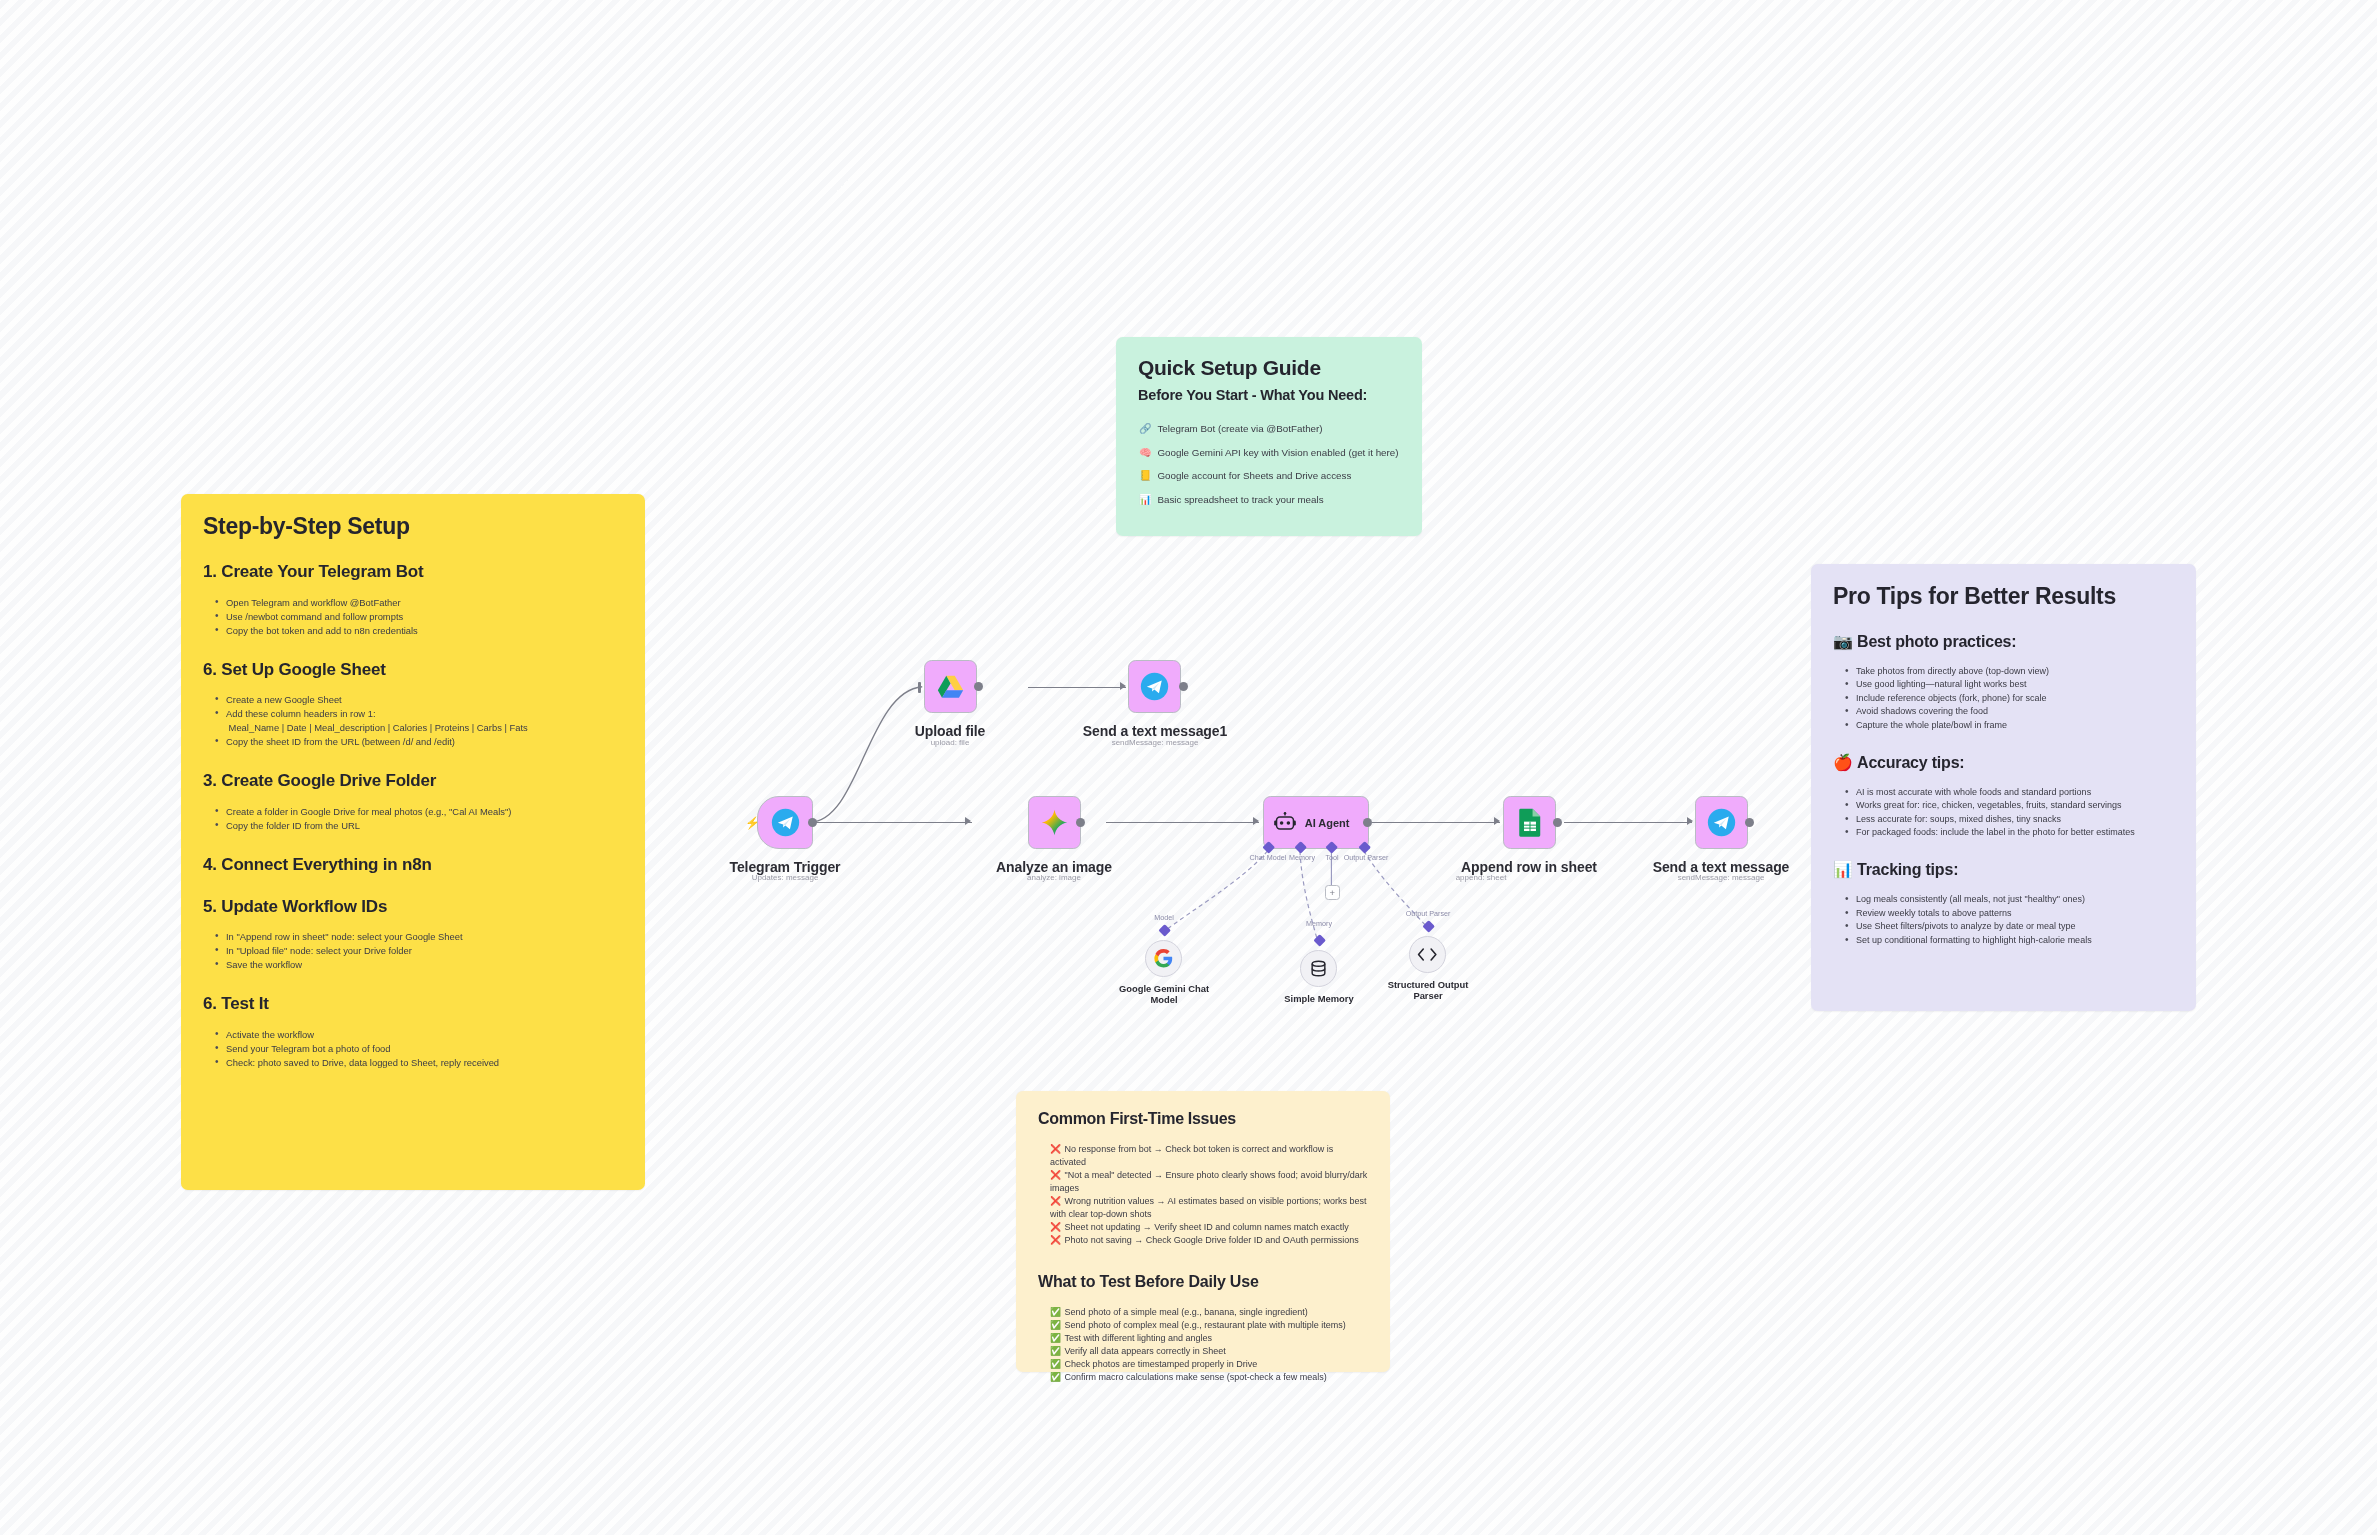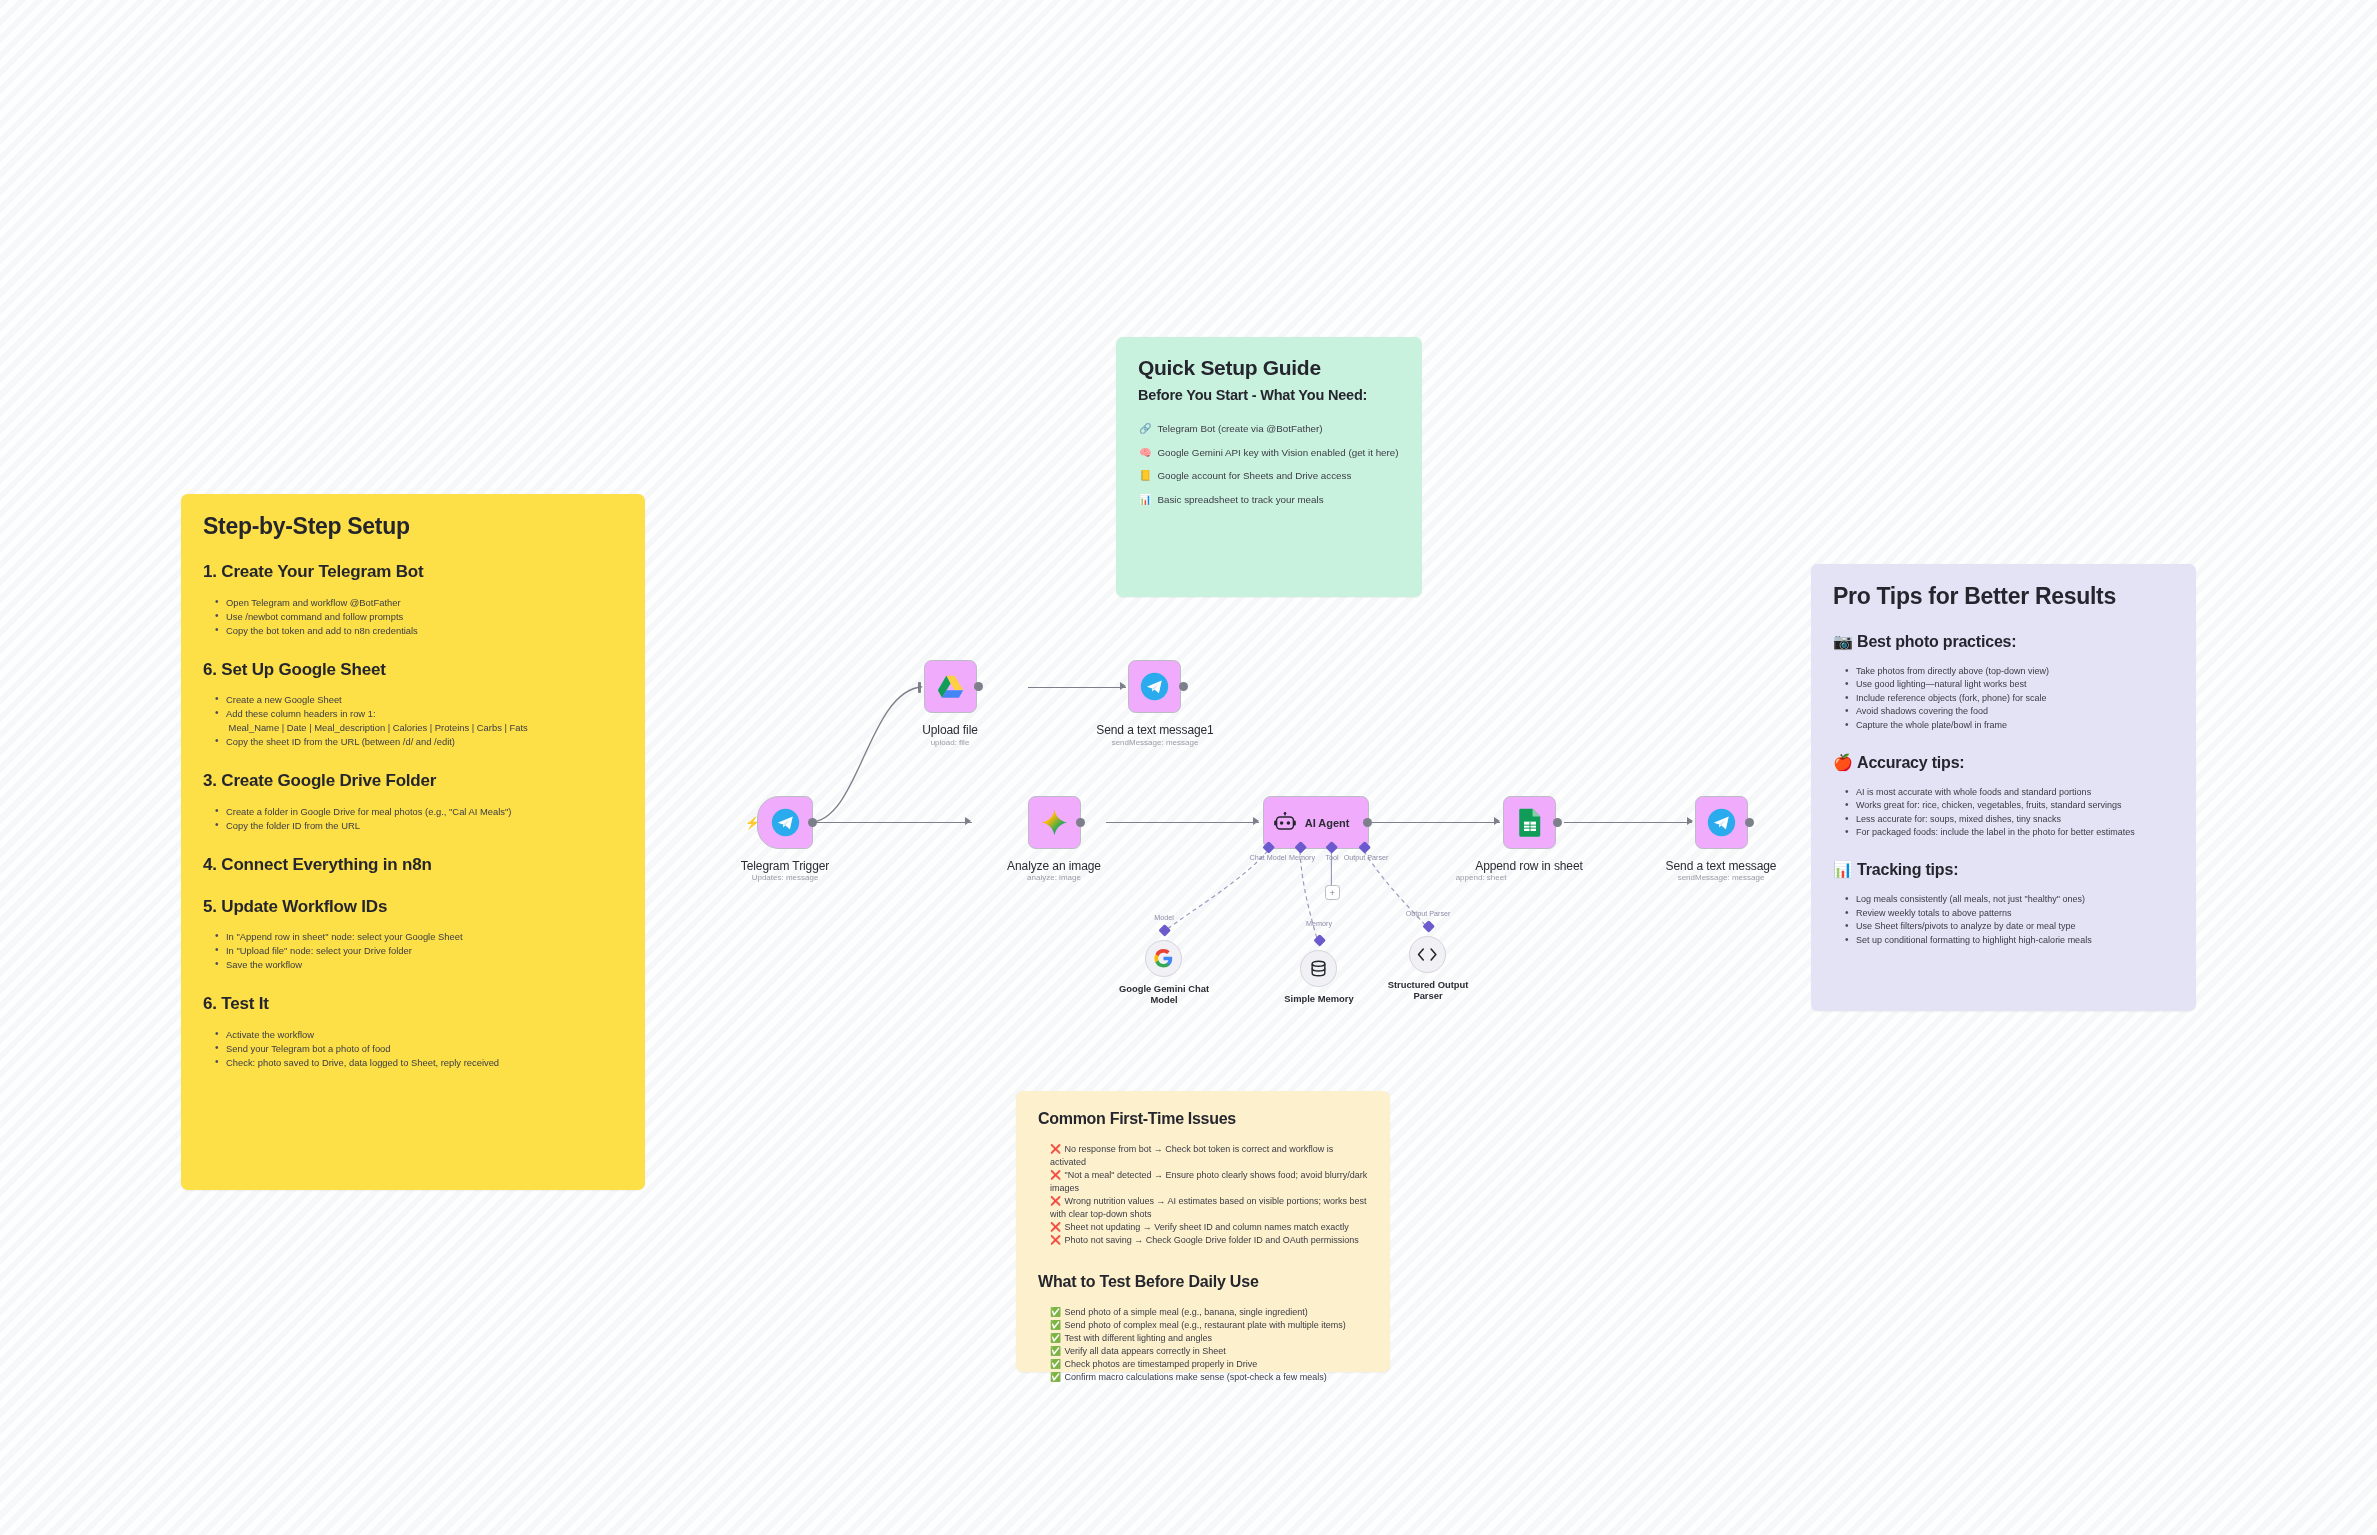--- a/index.html
+++ b/index.html
@@ -62,21 +62,21 @@
     font-size: 9.8px;
     line-height: 12.8px;
     color: #3b3b45;
     margin-bottom: 11px;
     padding-left: 1.7px;
   }
   .icon-line .gi { margin-right: 5.1px; font-size: 10.2px; }
 
   
   #note-steps   { left: 181px;  top: 494px;  width: 464px;  height: 696px; background: #fde047; }
-  #note-quick   { left: 1116px; top: 337px;  width: 306px;  height: 260px; background: #c9f2de; }
+  #note-quick   { left: 1116px; top: 337px;  width: 306px;  height: 199px; background: #c9f2de; }
   #note-pro     { left: 1811px; top: 564px;  width: 385px;  height: 447px; background: #e4e2f5; }
   #note-issues  { left: 1016px; top: 1091px; width: 374px;  height: 281px; background: #fdf0cd; }
 
   #note-steps h1 { margin-bottom: 17px; }
   #note-steps h2 { font-size: 17px; margin-top: 22px; margin-bottom: 13.6px; }
   #note-steps li { font-size: 9.4px; line-height: 14px; }
 
   #note-quick h1 { font-size: 21px; margin-bottom: 6.8px; }
   #note-quick h2 { font-size: 14.5px; margin-top: 0; margin-bottom: 20px; }
 
@@ -114,22 +114,22 @@
   }
   .node.agent {
     width: 106px; height: 53px;
     justify-content: flex-start;
     padding-left: 10.2px;
     gap: 8.5px;
   }
   .node-label {
     position: absolute;
     text-align: center;
-    font-size: 12px;
-    font-weight: 400;
+    font-size: 14px;
+    font-weight: 700;
     color: #2c2c34;
     white-space: nowrap;
     transform: translateX(-50%);
     letter-spacing: -0.1px;
   }
   .node-sub {
     position: absolute;
     text-align: center;
     font-size: 8px;
     color: #9a9aa6;

